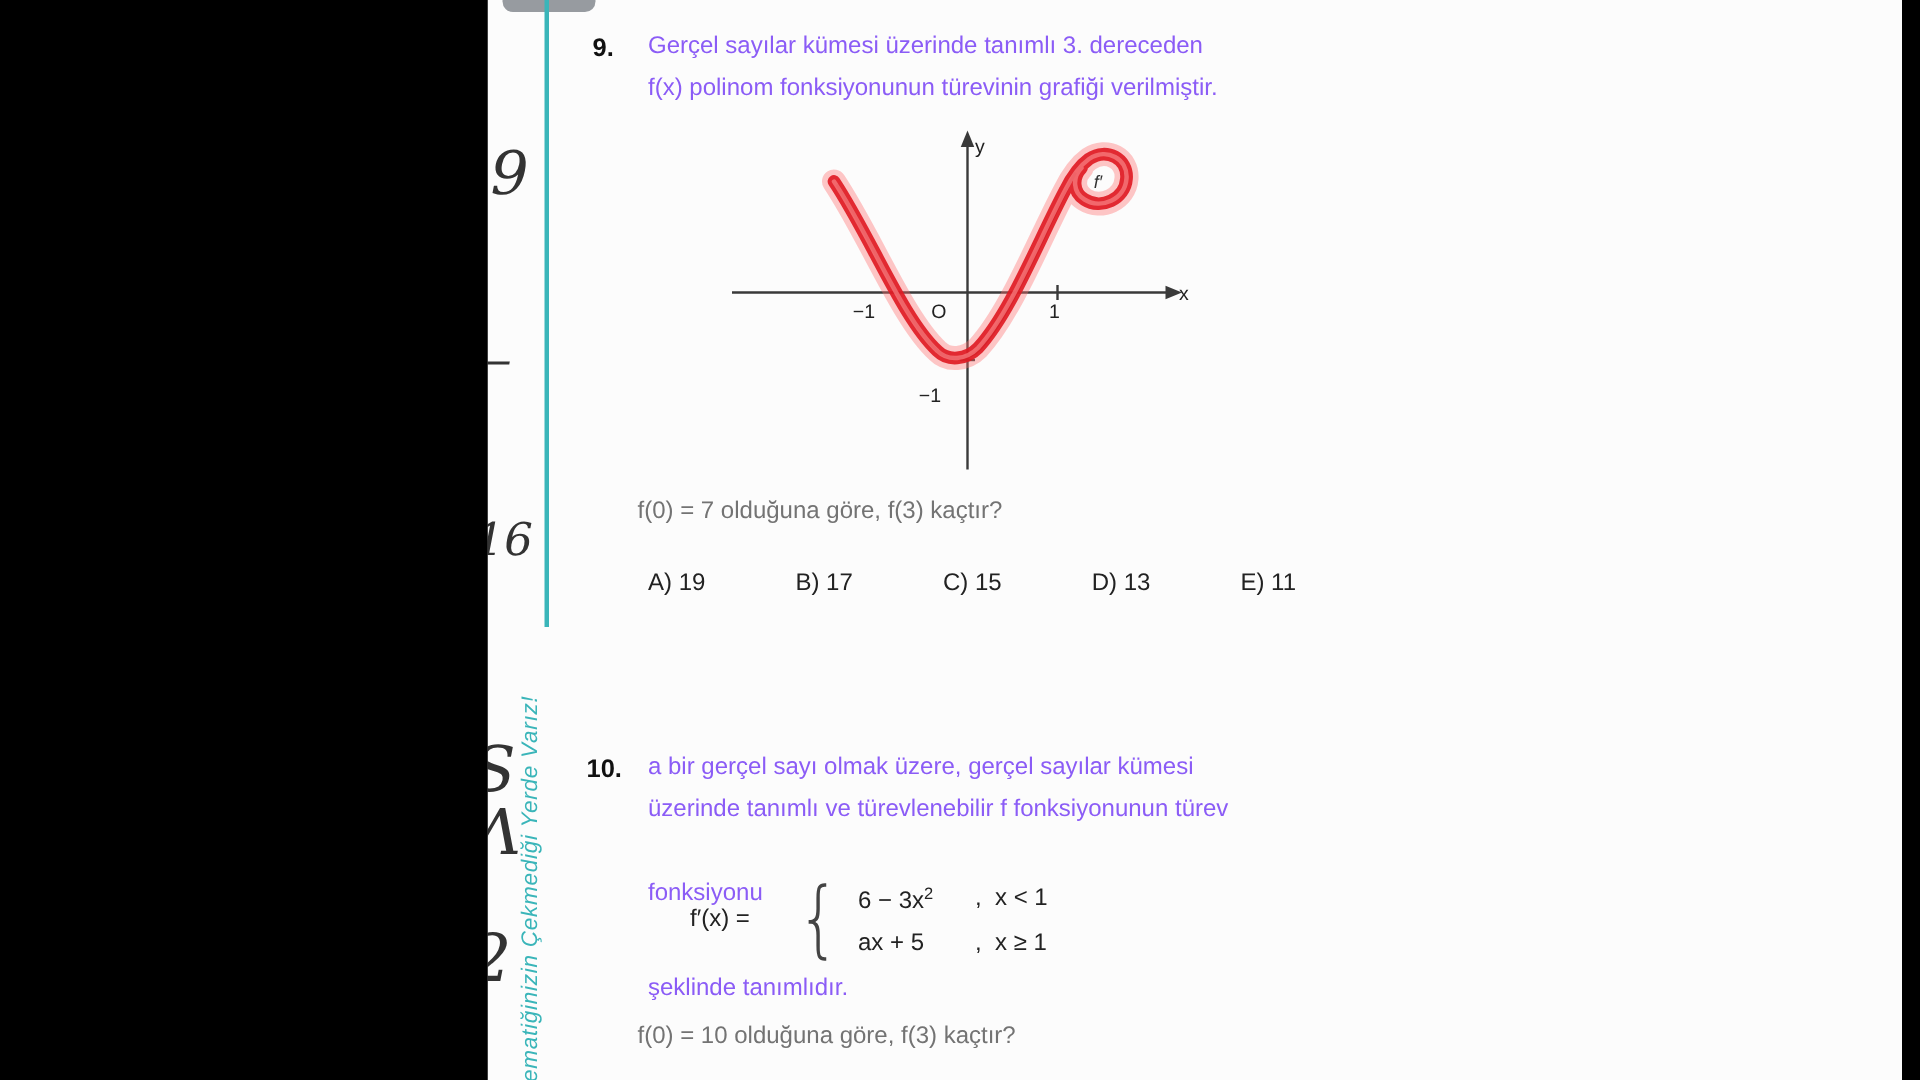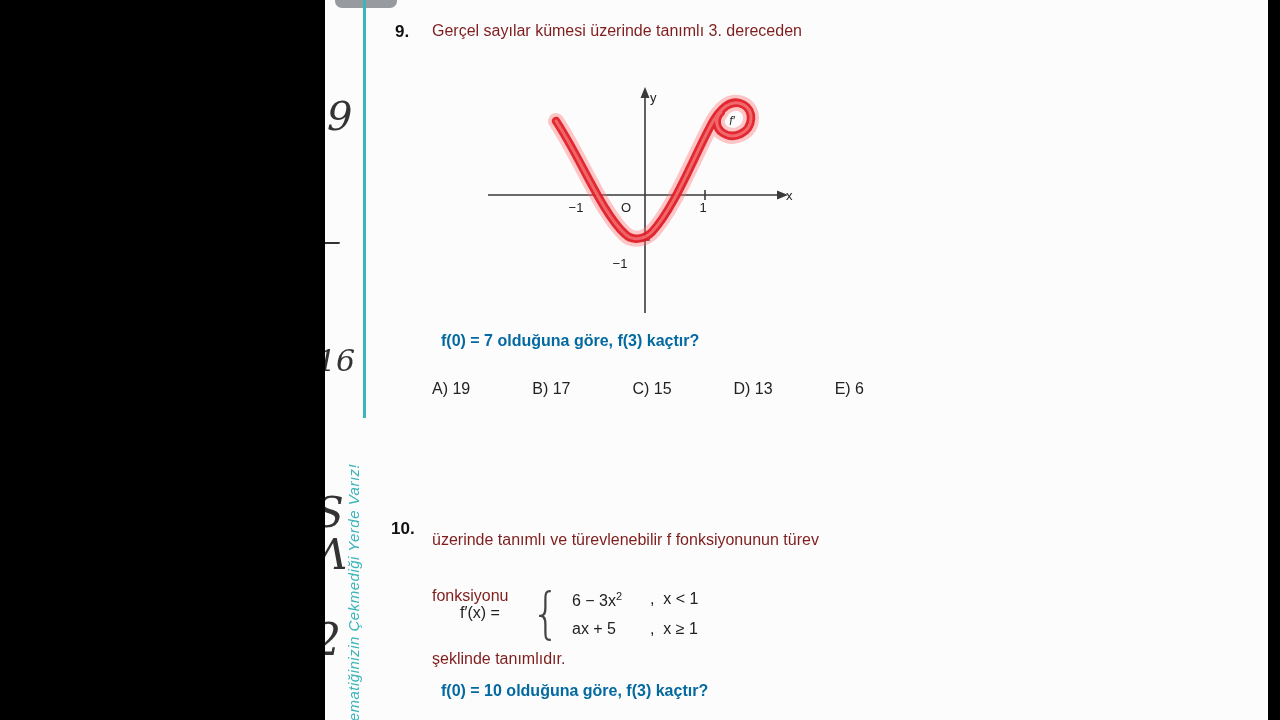--- a/index.html
+++ b/index.html
@@ -33,22 +33,22 @@
     font-size:15px; font-style:italic; letter-spacing:0.5px;
     color:#3ab5b9; white-space:nowrap;
   }
 
   .hand {
     position:absolute; color:#333; font-family:"DejaVu Serif", serif;
     font-style:italic; line-height:1;
   }
 
   .qnum { position:absolute; font-weight:bold; font-size:17px; color:#111; }
-  .qline { position:absolute; left:107px; font-size:16px; color:#7f1d1d; }
-  .qbold { position:absolute; left:116px; font-size:16px; font-weight:bold; color:#0369a1; }
+  .qline { position:absolute; left:107px; font-size:16px; color:#8b5cf6; }
+  .qbold { position:absolute; left:100px; font-size:16px; font-weight:normal; color:#737373; }
 
   .choices {
     position:absolute; left:107px; top:380px; width:432px;
     display:flex; justify-content:space-between;
     font-size:16px; color:#222;
   }
 
   .graph { position:absolute; left:155px; top:85px; width:320px; height:235px; }
   .axis { stroke:#3a3a3a; stroke-width:1.6; fill:none; }
   .axis-fill { fill:#3a3a3a; }
@@ -87,20 +87,21 @@
 
   <span class="hand" style="left:2px; top:96px; font-size:40px;">9</span>
   <span class="hand" style="left:-14px; top:226px; font-size:30px;">—</span>
   <span class="hand" style="left:-8px; top:346px; font-size:30px;">16</span>
   <span class="hand" style="left:-10px; top:492px; font-size:42px;">S</span>
   <span class="hand" style="left:-8px; top:534px; font-size:42px;">Λ</span>
   <span class="hand" style="left:-12px; top:618px; font-size:44px;">2</span>
 
   <span class="qnum" style="left:70px; top:22px;">9.</span>
   <span class="qline" style="top:22px;">Gerçel sayılar kümesi üzerinde tanımlı 3. dereceden</span>
+  <span class="qline" style="top:50px;">f(x) polinom fonksiyonunun türevinin grafiği verilmiştir.</span>
 
   <svg class="graph" viewBox="0 0 320 235">
 
     <line class="axis" x1="8" y1="110" x2="298" y2="110"></line>
     <polygon class="axis-fill" points="297,105.5 308,110 297,114.5"></polygon>
     <line class="axis" x1="165" y1="12" x2="165" y2="228"></line>
     <polygon class="axis-fill" points="160.5,13 165,2 169.5,13"></polygon>
 
     <line class="axis" x1="225" y1="105" x2="225" y2="115"></line>
     <line class="axis" x1="160" y1="155" x2="170" y2="155"></line>
@@ -120,24 +121,25 @@
     <text class="flabel" x="252" y="40" text-anchor="middle">f′</text>
   </svg>
 
   <span class="qbold" style="top:332px;">f(0) = 7 olduğuna göre, f(3) kaçtır?</span>
 
   <div class="choices">
     <span>A) 19</span>
     <span>B) 17</span>
     <span>C) 15</span>
     <span>D) 13</span>
-    <span>E) 6</span>
+    <span>E) 11</span>
   </div>
 
-  <span class="qnum" style="left:66px; top:503px;margin-top:16px;">10.</span>
+  <span class="qnum" style="left:66px; top:503px;">10.</span>
+  <span class="qline" style="top:503px;">a bir gerçel sayı olmak üzere, gerçel sayılar kümesi</span>
   <span class="qline" style="top:531px;text-align:center;">üzerinde tanımlı ve türevlenebilir f fonksiyonunun türev</span>
   <span class="qline" style="top:559px;margin-top:28px;">fonksiyonu</span>
 
   <div class="formula">
     <span class="flhs">f′(x) = </span>
     <span class="brace">{</span>
     <div class="fcol">
       <div class="frow">
         <span class="fexpr"><span>6 − 3x</span><sup>2</sup></span>
         <span class="fcond">,  x &lt; 1</span>

